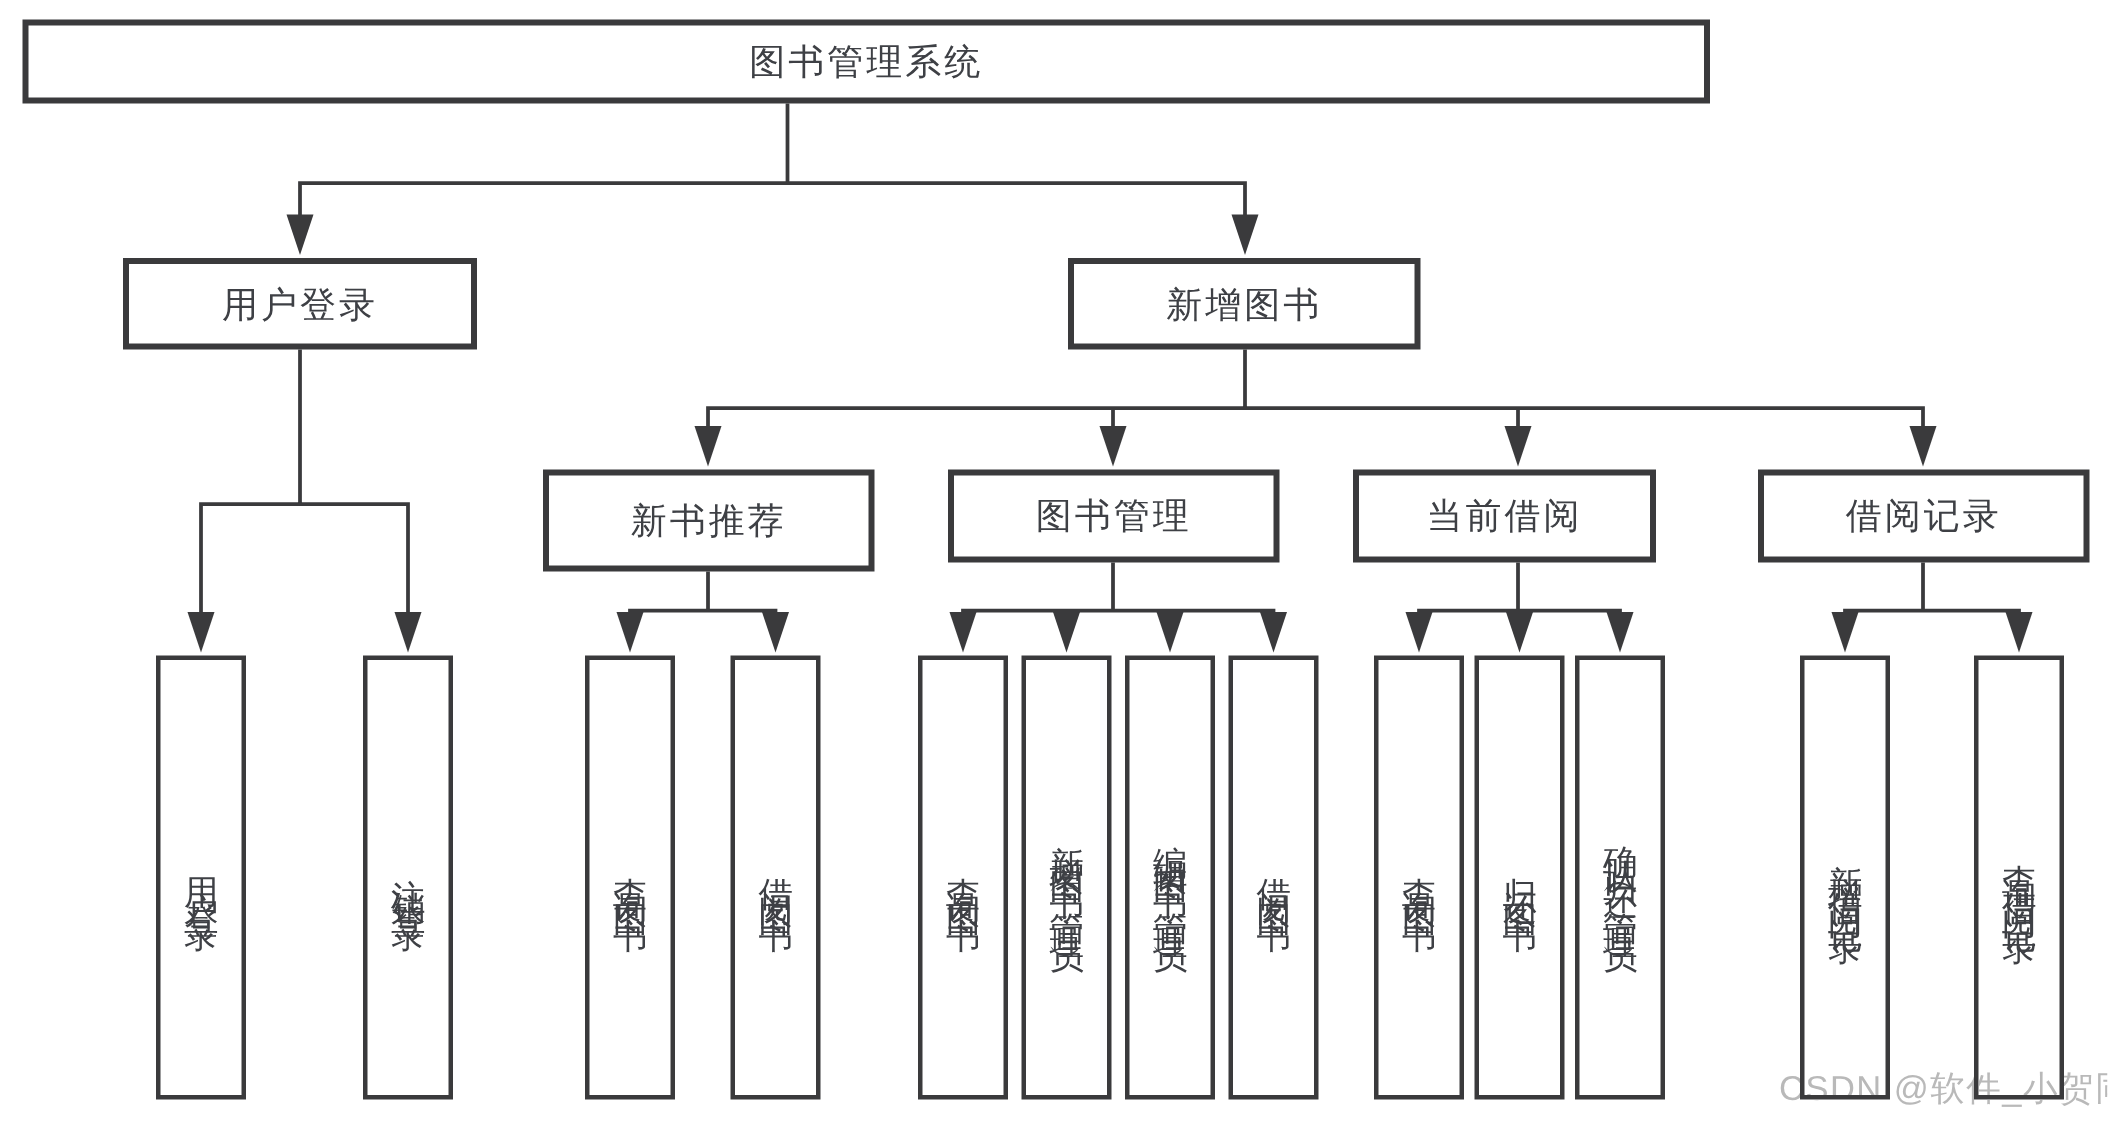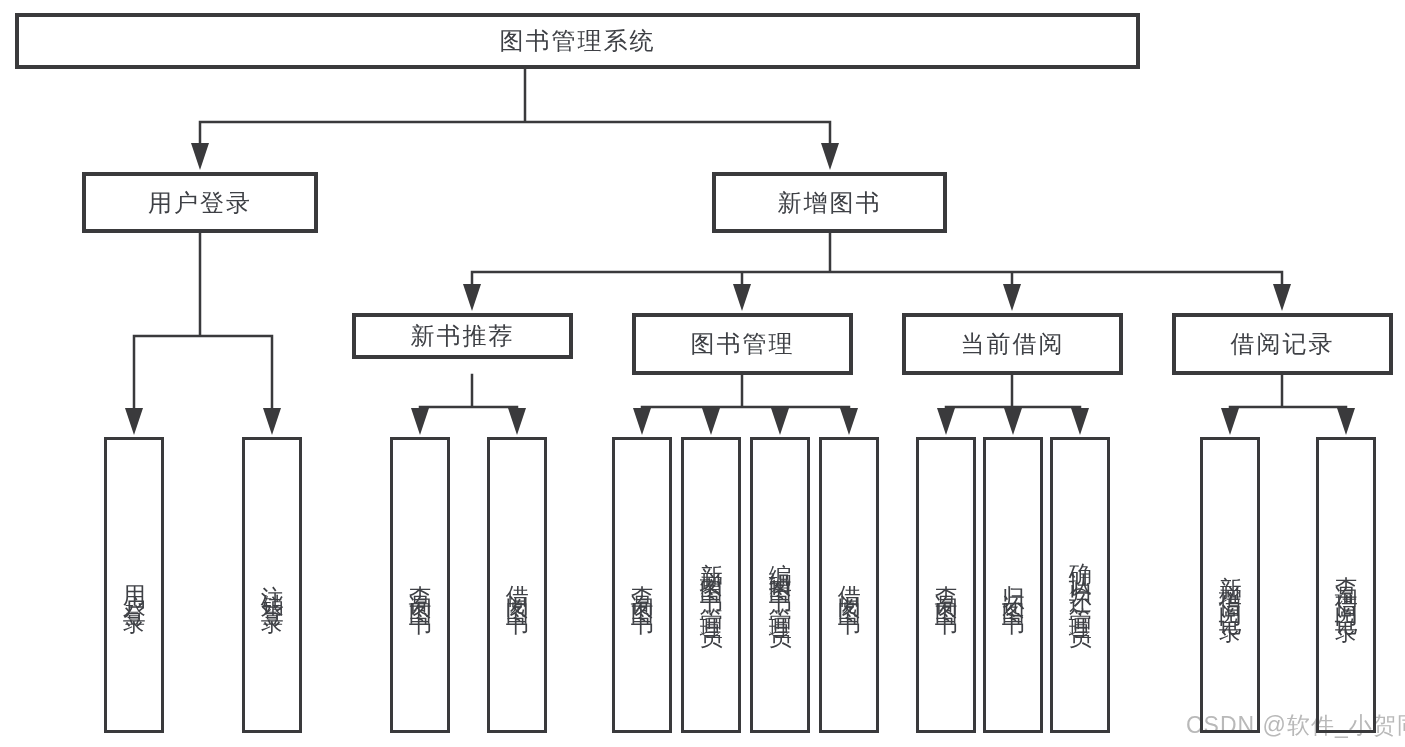--- a/index.html
+++ b/index.html
@@ -60,23 +60,23 @@
       <polygon points="1221,408 1239,408 1230,435"></polygon>
       <polygon points="1337,408 1355,408 1346,435"></polygon>
     </g>
   </svg>
 
   <div class="box root" style="left:15px;top:13px;width:1125px;height:56px;">图书管理系统</div>
 
   <div class="box" style="left:82px;top:172px;width:236px;height:61px;">用户登录</div>
   <div class="box" style="left:712px;top:172px;width:235px;height:61px;">新增图书</div>
 
-  <div class="box" style="left:352px;top:313px;width:221px;height:46px;">新书推荐</div>
+  <div class="box" style="left:362px;top:313px;width:221px;height:68px;">新书推荐</div>
   <div class="box" style="left:632px;top:313px;width:221px;height:62px;">图书管理</div>
-  <div class="box" style="left:902px;top:313px;width:221px;height:62px;">当前借阅</div>
+  <div class="box" style="left:902px;top:313px;width:202px;height:62px;">当前借阅</div>
   <div class="box" style="left:1172px;top:313px;width:221px;height:62px;">借阅记录</div>
 
   <div class="box leaf" style="left:104px;top:437px;width:60px;height:296px;">用户登录</div>
   <div class="box leaf" style="left:242px;top:437px;width:60px;height:296px;">注销登录</div>
 
   <div class="box leaf" style="left:390px;top:437px;width:60px;height:296px;">查询图书</div>
   <div class="box leaf" style="left:487px;top:437px;width:60px;height:296px;">借阅图书</div>
 
   <div class="box leaf" style="left:612px;top:437px;width:60px;height:296px;">查询图书</div>
   <div class="box leaf" style="left:681px;top:437px;width:60px;height:296px;">新增图书（管理员）</div>

